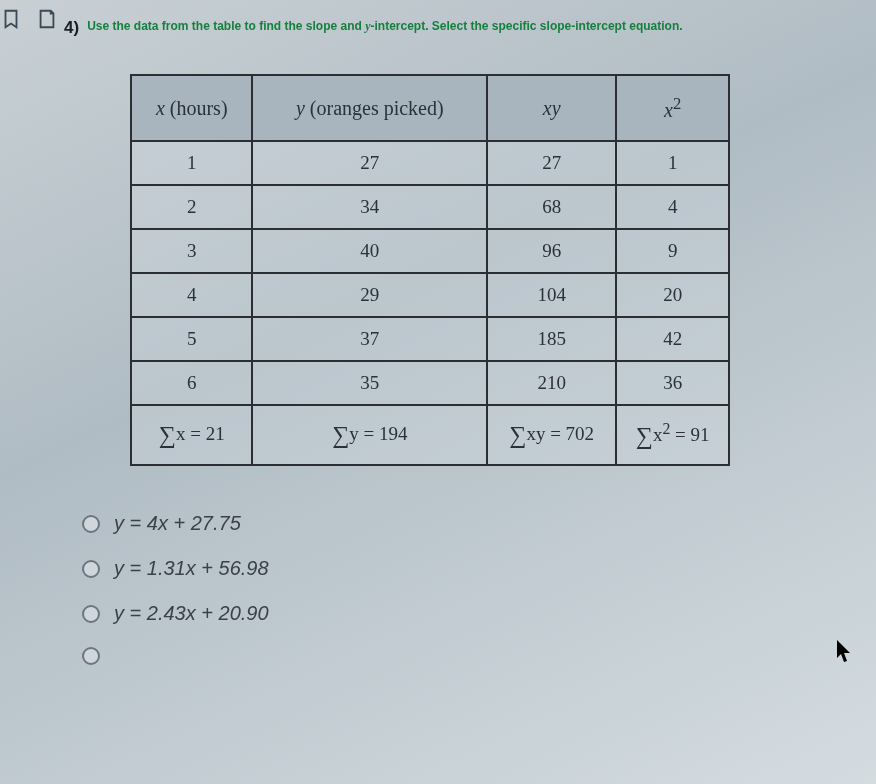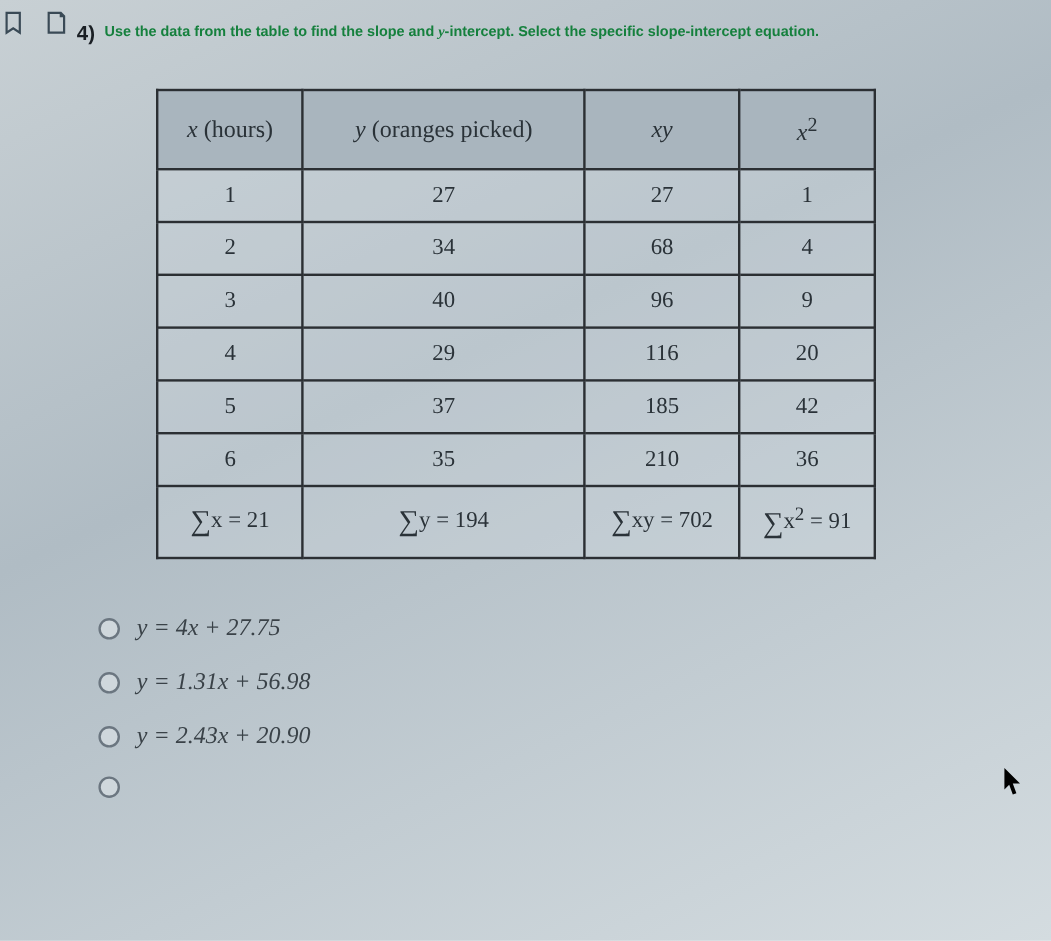--- a/index.html
+++ b/index.html
@@ -88,21 +88,21 @@
       gap: 14px;
     }
     .radio {
       width: 18px; height: 18px;
       border: 2px solid #6b7680;
       border-radius: 50%;
       background: #cfd7dc;
       flex: 0 0 auto;
     }
     .opt-text {
-      font-family: Liberation Serif, serif;
+      font-family: Liberation Sans, sans-serif;
       font-style: italic;
       font-size: 20px;
       color: #3a4248;
     }
     .cursor {
       position: absolute;
       right: 22px;
       bottom: 120px;
       width: 18px; height: 24px;
       color: #000;
@@ -155,21 +155,21 @@
           </tr>
         <tr>
             <td>3</td>
             <td>40</td>
             <td>96</td>
             <td>9</td>
           </tr>
         <tr>
             <td>4</td>
             <td>29</td>
-            <td>116</td>
+            <td>104</td>
             <td>20</td>
           </tr>
         <tr>
             <td>5</td>
             <td>37</td>
             <td>185</td>
             <td>42</td>
           </tr>
         <tr>
             <td>6</td>

